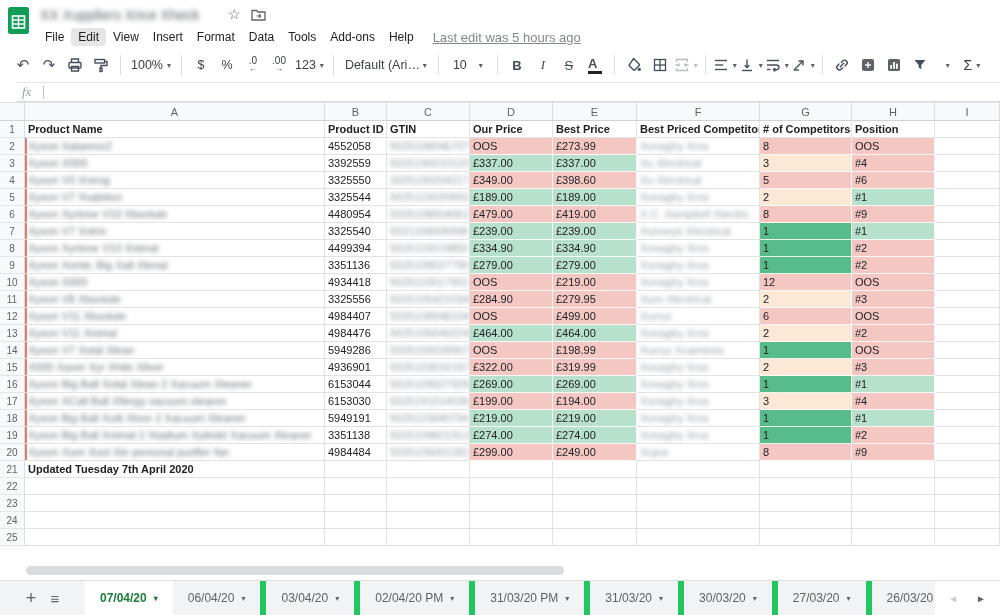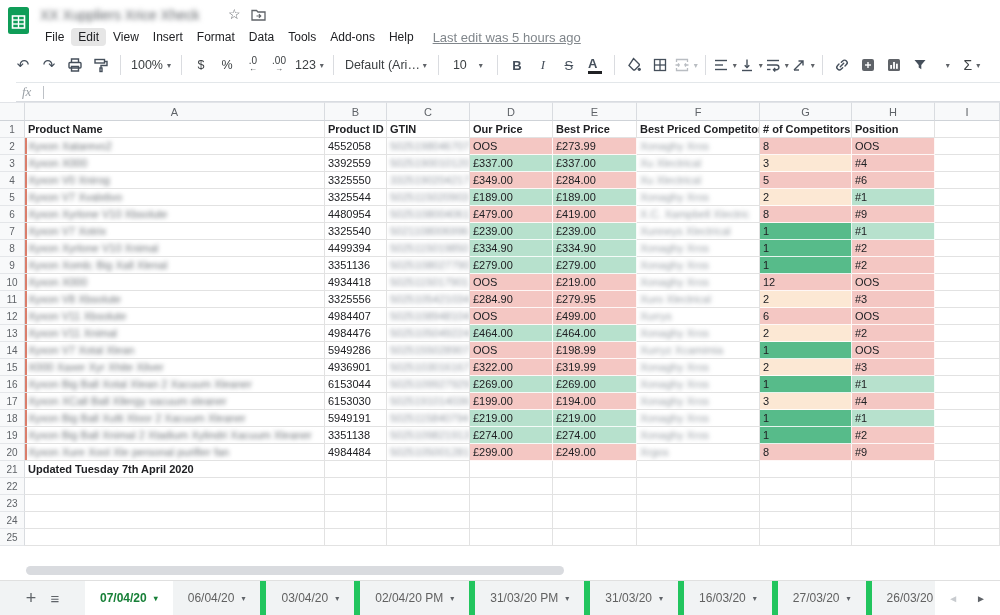--- a/index.html
+++ b/index.html
@@ -358,21 +358,21 @@
       <div class="grow">
         <div class="gut">4</div>
         <div class="cell redline">
           <span class="blur-name">Xyxon V0 Xnirog</span>
         </div>
         <div class="cell">3325550</div>
         <div class="cell">
           <span class="blur-num">3325190204217</span>
         </div>
         <div class="cell bg-pink">£349.00</div>
-        <div class="cell bg-pink">£284.00</div>
+        <div class="cell bg-pink">£398.60</div>
         <div class="cell">
           <span class="blur-comp">Xu Xlectrical</span>
         </div>
         <div class="cell bg-pink">5</div>
         <div class="cell bg-pink">#6</div>
         <div class="cell"></div>
       </div>
       <div class="grow">
         <div class="gut">5</div>
         <div class="cell redline">
@@ -749,21 +749,21 @@
       </div>
       <div class="tab">
         <span>31/03/20 PM</span>
         <span class="caret">▾</span>
       </div>
       <div class="tab">
         <span>31/03/20</span>
         <span class="caret">▾</span>
       </div>
       <div class="tab">
-        <span>16/03/20</span>
+        <span>30/03/20</span>
         <span class="caret">▾</span>
       </div>
       <div class="tab">
         <span>27/03/20</span>
         <span class="caret">▾</span>
       </div>
       <div class="tab">
         <span>26/03/20 PM</span>
         <span class="caret">▾</span>
       </div>

